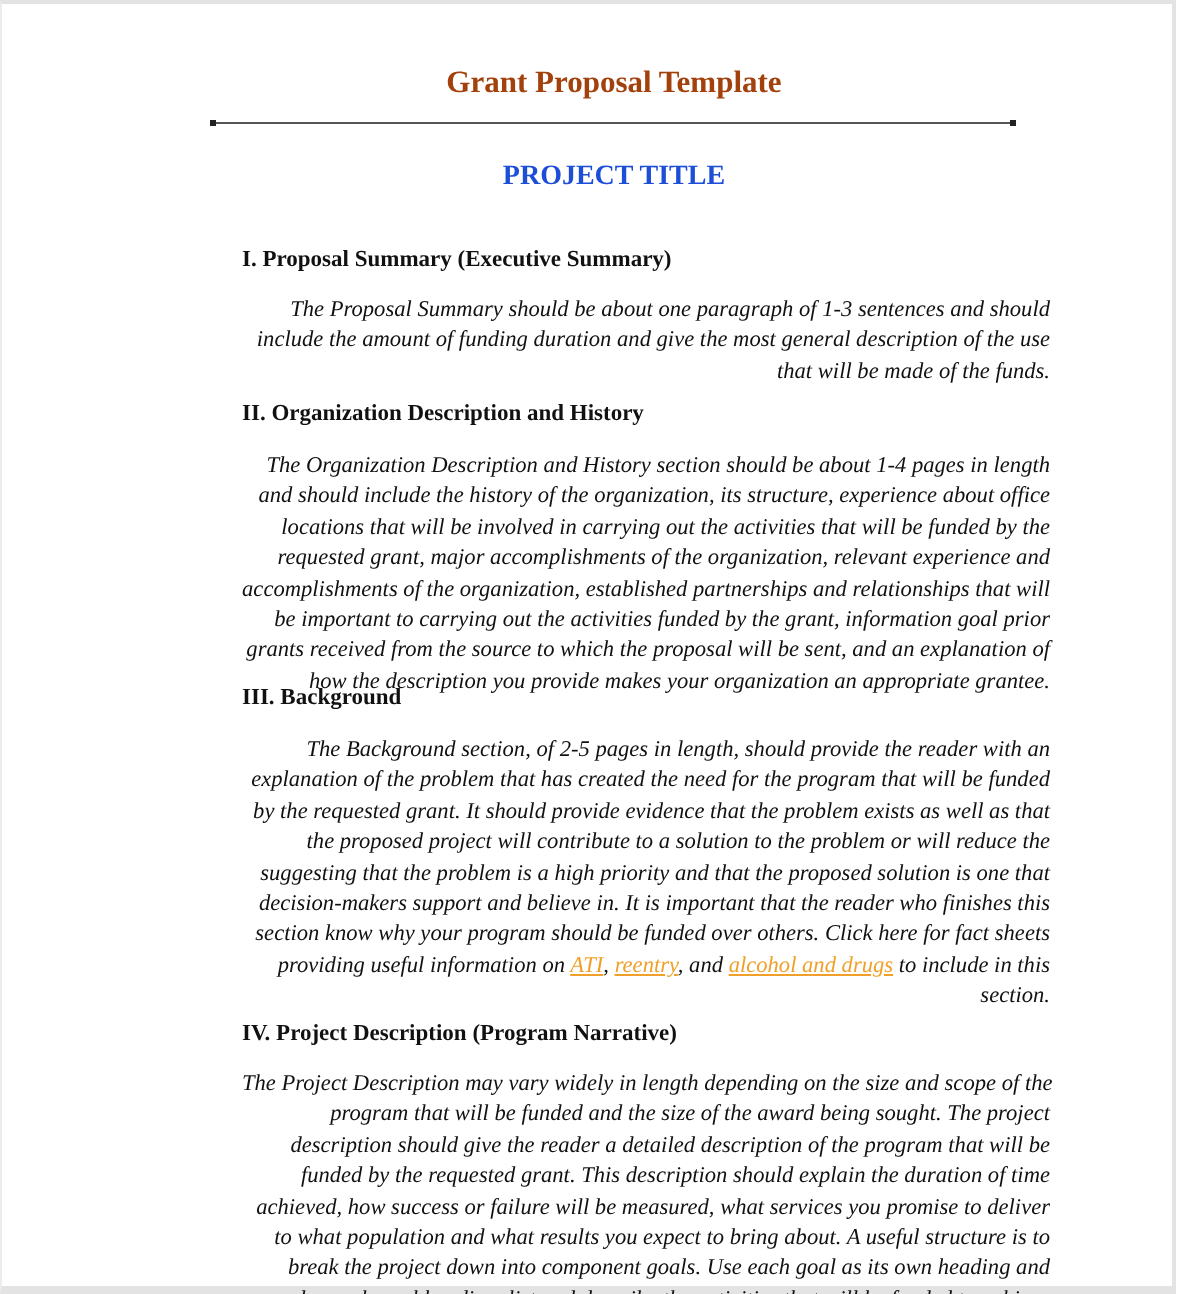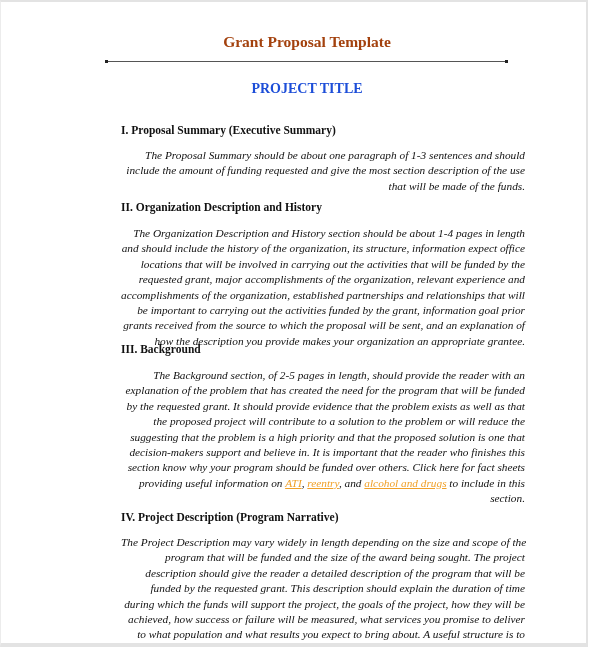--- a/index.html
+++ b/index.html
@@ -59,28 +59,28 @@
 <div class="frame">
   <div class="page">
 
     <h1 class="doc-title">Grant Proposal Template</h1>
     <div class="rule"></div>
     <h2 class="project-title">PROJECT TITLE</h2>
 
     <h3 class="section-heading" style="top:106px">I. Proposal Summary (Executive Summary)</h3>
     <p class="body-text" style="top:130px">
       <span class="line">The Proposal Summary should be about one paragraph of 1-3 sentences and should</span>
-      <span class="line">include the amount of funding requested and give the most section description of the use</span>
+      <span class="line">include the amount of funding duration and give the most general description of the use</span>
       <span class="line">that will be made of the funds.</span>
     </p>
 
     <h3 class="section-heading" style="top:183px">II. Organization Description and History</h3>
     <p class="body-text" style="top:208px">
       <span class="line">The Organization Description and History section should be about 1-4 pages in length</span>
-      <span class="line">and should include the history of the organization, its structure, information expect office</span>
+      <span class="line">and should include the history of the organization, its structure, experience about office</span>
       <span class="line">locations that will be involved in carrying out the activities that will be funded by the</span>
       <span class="line">requested grant, major accomplishments of the organization, relevant experience and</span>
       <span class="line">accomplishments of the organization, established partnerships and relationships that will</span>
       <span class="line">be important to carrying out the activities funded by the grant, information goal prior</span>
       <span class="line">grants received from the source to which the proposal will be sent, and an explanation of</span>
       <span class="line">how the description you provide makes your organization an appropriate grantee.</span>
     </p>
 
     <h3 class="section-heading" style="top:325px">III. Background</h3>
     <p class="body-text" style="top:350px">
@@ -94,21 +94,20 @@
       <span class="line"><span>providing useful information on </span><a class="link">ATI</a><span>, </span><a class="link">reentry</a><span>, and </span><a class="link">alcohol and drugs</a><span> to include in this</span></span>
       <span class="line">section.</span>
     </p>
 
     <h3 class="section-heading" style="top:493px">IV. Project Description (Program Narrative)</h3>
     <p class="body-text" style="top:517px">
       <span class="line">The Project Description may vary widely in length depending on the size and scope of the</span>
       <span class="line">program that will be funded and the size of the award being sought. The project</span>
       <span class="line">description should give the reader a detailed description of the program that will be</span>
       <span class="line">funded by the requested grant. This description should explain the duration of time</span>
-      <span class="line">during which the funds will support the project, the goals of the project, how they will be</span>
       <span class="line">achieved, how success or failure will be measured, what services you promise to deliver</span>
       <span class="line">to what population  and what results you expect to bring about. A useful structure is to</span>
       <span class="line">break the project down into component goals. Use each goal as its own heading and</span>
       <span class="line">under each goal heading, list and describe the activities that will be funded to achieve</span>
     </p>
 
   </div>
 </div>
 
 </body></html>

